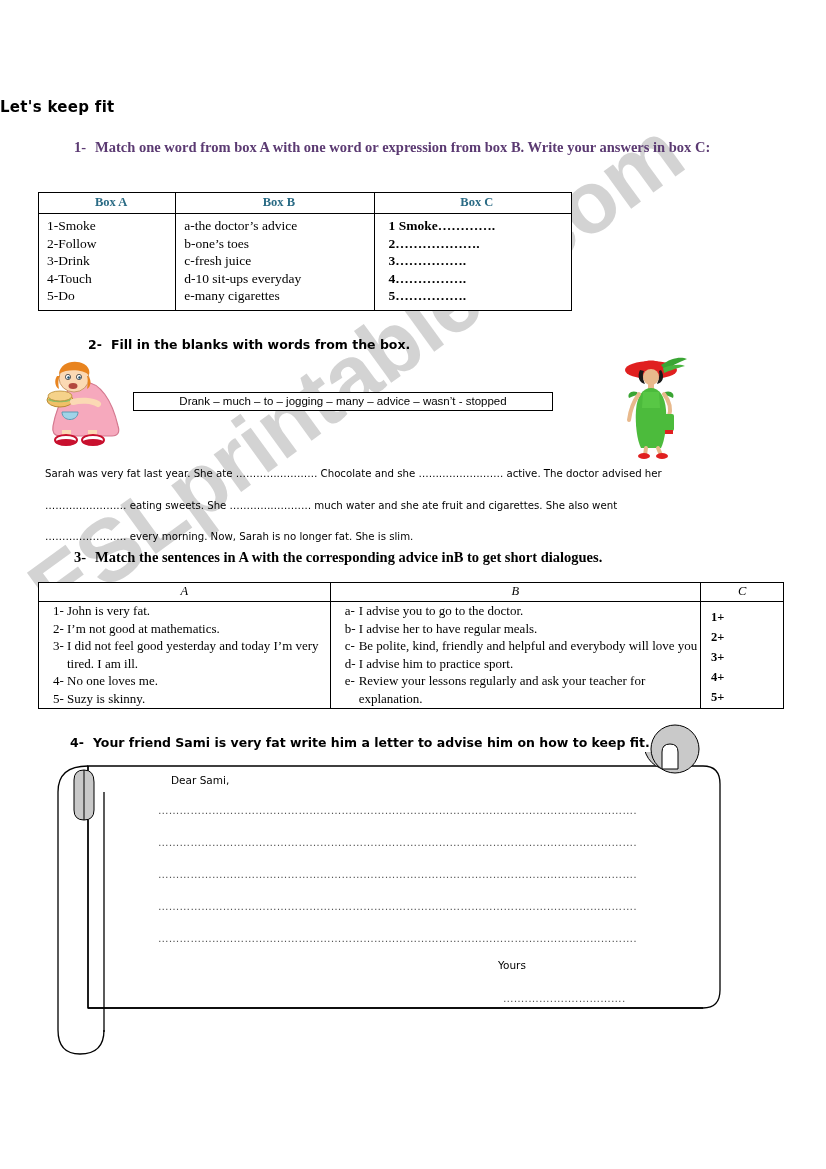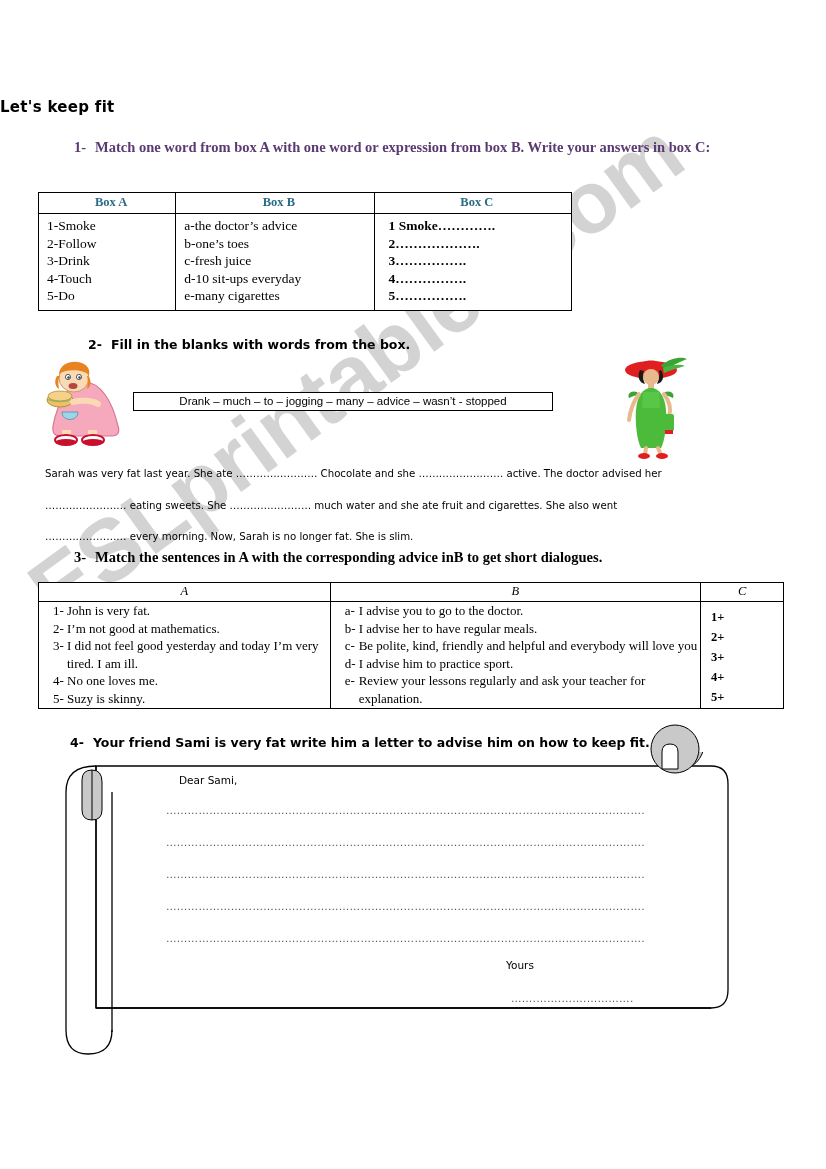--- a/index.html
+++ b/index.html
@@ -224,21 +224,21 @@
     font-weight: bold;
     font-size: 12.5px;
     line-height: 20px;
     padding-left: 10px;
     padding-top: 5px;
   }
 
   
   .scroll-wrap {
     position: absolute;
-    left: 56px;
+    left: 48px;
     top: 752px;
     width: 700px;
     height: 305px;
     z-index: 18;
   }
   .scroll-svg { position: absolute; left: 0; top: 0; }
   .letter-content {
     position: absolute;
     left: 0; top: 0;
     width: 700px; height: 305px;

